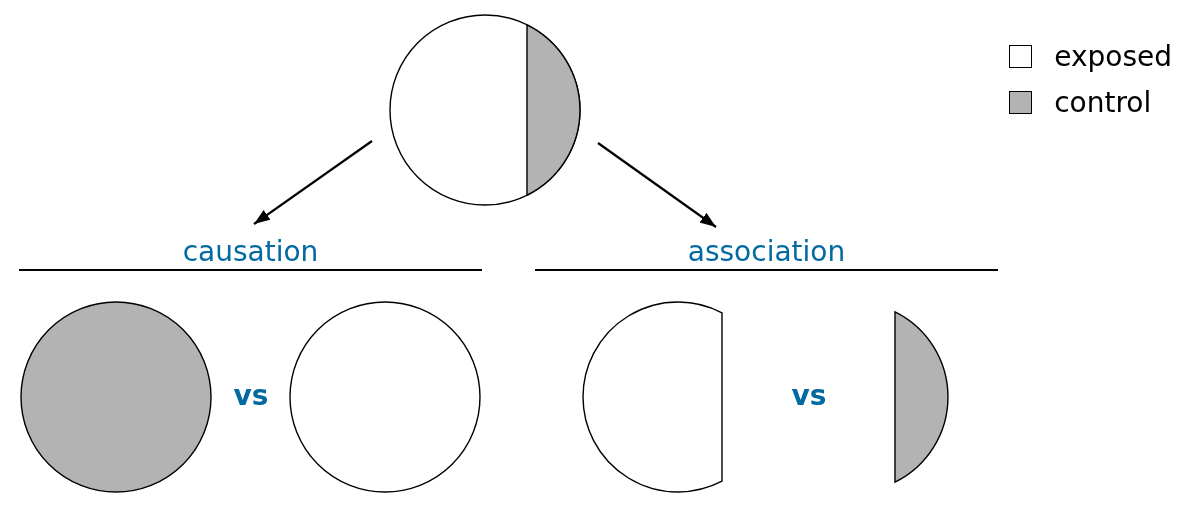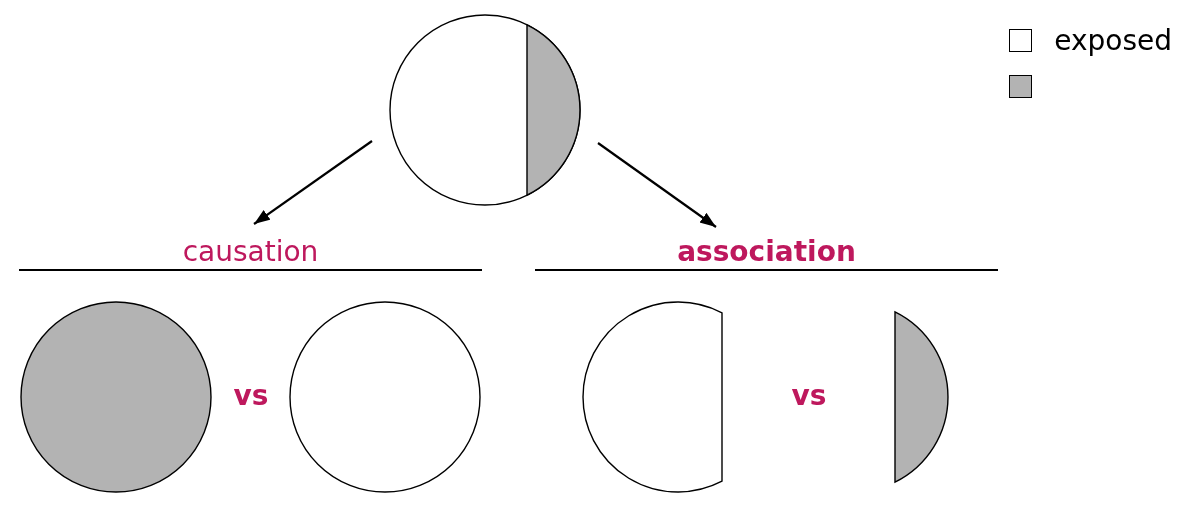--- a/index.html
+++ b/index.html
@@ -19,33 +19,33 @@
   .shapes {
     position: absolute;
     left: 0;
     top: 0;
   }
   .label {
     position: absolute;
     font-size: 28px;
     line-height: 33px;
     text-align: center;
-    color: #be185d;
+    color: #0369a1;
     white-space: nowrap;
   }
   .branch-label {
     width: 463px;
   }
   .vs-label {
     width: 120px;
     font-weight: bold;
   }
   .legend {
     position: absolute;
-    top: 24px;
+    top: 40px;
     right: 9px;
     display: flex;
     flex-direction: column;
     gap: 13px;
   }
   .legend-row {
     display: flex;
     align-items: center;
     gap: 22px;
     height: 33px;
@@ -86,28 +86,29 @@
     <line x1="535" y1="270" x2="998" y2="270" stroke="var(--c-stroke, #000000)" stroke-width="2.2"></line>
 
     <circle cx="116" cy="397" r="95" fill="var(--c-control, #b3b3b3)" stroke="var(--c-stroke, #000000)" stroke-width="1.4"></circle>
     <circle cx="385" cy="397" r="95" fill="var(--c-exposed, #ffffff)" stroke="var(--c-stroke, #000000)" stroke-width="1.4"></circle>
 
     <path d="M 722 312.8 A 95 95 0 1 0 722 481.2 Z" fill="var(--c-exposed, #ffffff)" stroke="var(--c-stroke, #000000)" stroke-width="1.4"></path>
     <path d="M 895 311.8 A 95 95 0 0 1 895 482.2 Z" fill="var(--c-control, #b3b3b3)" stroke="var(--c-stroke, #000000)" stroke-width="1.4"></path>
   </svg>
 
   <div class="label branch-label" style="left:19px; top:235px;">causation</div>
-  <div class="label branch-label" style="left:535px; top:235px;font-weight:bold;">association</div>
+  <div class="label branch-label" style="left:535px; top:235px;">association</div>
 
   <div class="label vs-label" style="left:191px; top:379px;">vs</div>
   <div class="label vs-label" style="left:749px; top:379px;">vs</div>
 
   <div class="legend">
     <div class="legend-row">
       <span class="swatch swatch-exposed"></span>
       <span class="legend-label">exposed</span>
     </div>
     <div class="legend-row">
       <span class="swatch swatch-control"></span>
+      <span class="legend-label">control</span>
     </div>
   </div>
 
 </div>
 
 </body></html>

